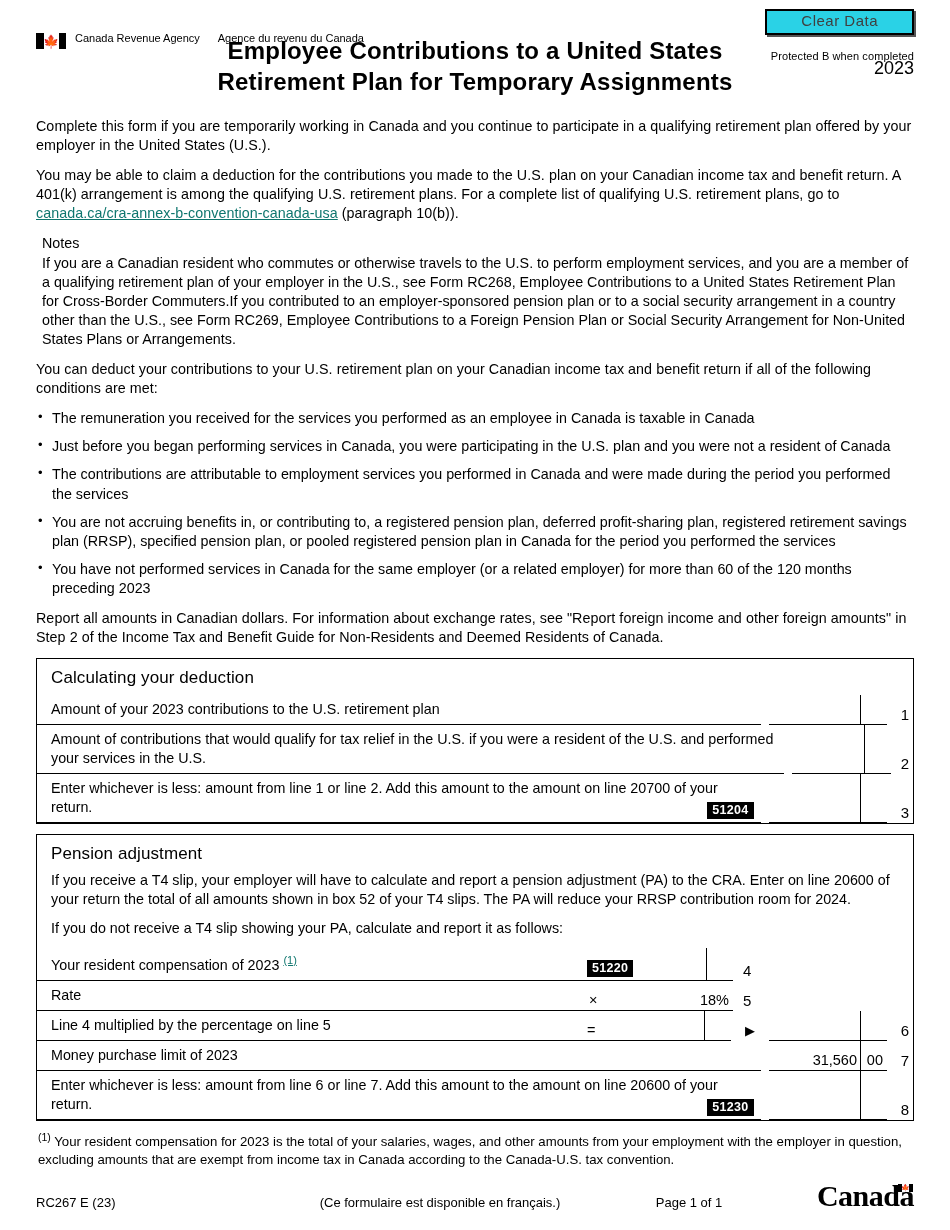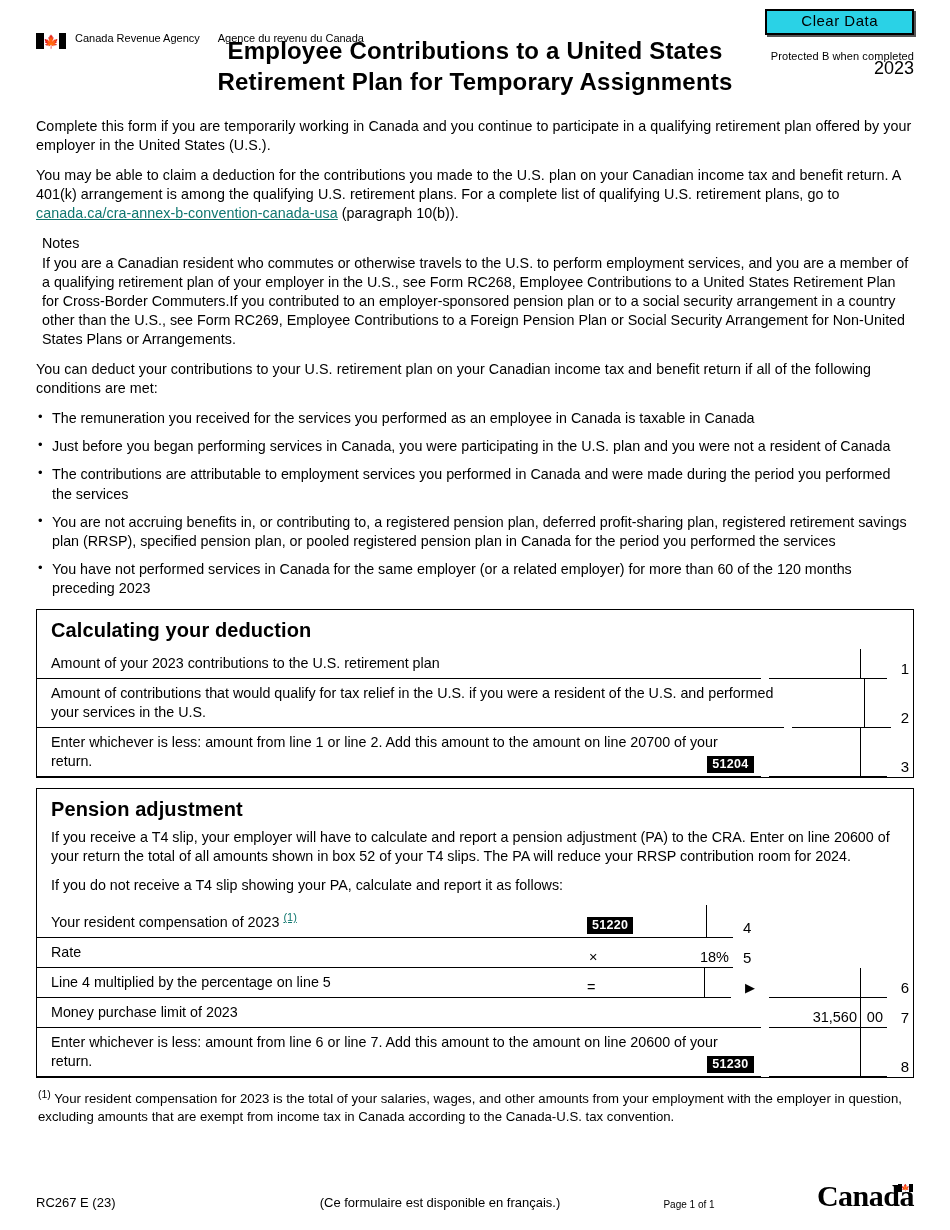--- a/index.html
+++ b/index.html
@@ -13,21 +13,21 @@
     position: relative;
     overflow: hidden;
   }
   .page { position: relative; width: 950px; height: 1230px; padding: 0 36px; }
 
   
   .clear-data-wrap { position: absolute; top: 5px; right: 36px; }
   .clear-data-btn {
     background: #2ad2e6;
     border: 2px solid #000;
-    color: #000000;
+    color: #404040;
     font-size: 15px;
     letter-spacing: .5px;
     padding: 2px 34px 3px 34px;
     cursor: pointer;
     font-family: "Liberation Sans", sans-serif;
     box-shadow: 2px 2px 0 #555;
     line-height: 1.1;
   }
   .protected-b {
     position: absolute; top: 46px; right: 36px;
@@ -67,21 +67,21 @@
     font-size: 14.3px; line-height: 1.34; position: relative;
     padding-left: 16px; margin-bottom: 9px;
   }
   ul.cond li:before {
     content: "•"; position: absolute; left: 2px; top: -1px; font-size: 13px;
   }
 
   
   .calcbox { border: 1.5px solid #000; margin-top: 6px; padding: 0; }
   .calcbox .boxtitle {
-    font-size: 20px; padding: 9px 14px 7px 14px; letter-spacing: .1px; font-weight: bold;
+    font-size: 17px; padding: 9px 14px 7px 14px; letter-spacing: .1px;
   }
   .calcbox .boxpara { font-size: 14.3px; line-height: 1.33; padding: 0 14px; margin: 0 0 10px 0; }
 
   
   .crow { display: flex; align-items: stretch; position: relative; }
   .crow .lbl {
     flex: 1 1 auto; font-size: 14.3px; line-height: 1.33;
     padding: 5px 0 3px 14px; border-bottom: 1.2px solid #000;
     margin-right: 8px; display: flex; align-items: flex-end;
   }
@@ -106,21 +106,21 @@
   .lineno { width: 26px; text-align: right; font-size: 15px; display: flex; align-items: flex-end; justify-content: flex-end; padding-bottom: 2px; padding-right: 4px; }
 
   
   .footnote { font-size: 13.2px; line-height: 1.34; margin: 9px 0 0 0; padding-left: 2px; }
   .footnote .fn-marker { vertical-align: super; font-size: 10.5px; }
   .footnote .fn-body { display: inline; }
 
   .footer { position: absolute; left: 36px; right: 36px; bottom: 24px; display: flex; align-items: flex-end; }
   .footer .fcode { font-size: 13px; width: 230px; }
   .footer .fmid { font-size: 13px; flex: 1; text-align: center; }
-  .footer .fpage { font-size: 10px; width: 150px; text-align: center; }
+  .footer .fpage { font-size: 13px; width: 150px; text-align: center; }
   .footer .wordmark {
     width: 150px; text-align: right; font-family: "Liberation Serif", serif;
     font-size: 30px; font-weight: bold; line-height: .95; position: relative; letter-spacing: -.5px;
   }
   .footer .wordmark .wmflag {
     position: absolute; right: 1px; top: 2px; width: 15px; height: 8px;
   }
   .footer .wordmark .wmflag .b { position: absolute; top: 0; width: 3.7px; height: 8px; background: #000; }
   .footer .wordmark .wmflag .bl { left: 0; } .footer .wordmark .wmflag .br { right: 0; }
   .footer .wordmark .wmflag .lf { position: absolute; left: 50%; top: 50%; transform: translate(-50%,-50%); font-size: 7px; line-height: 1; }
@@ -177,20 +177,21 @@
     <p class="para">You can deduct your contributions to your U.S. retirement plan on your Canadian income tax and benefit return if all of the following conditions are met:</p>
 
     <ul class="cond">
       <li>The remuneration you received for the services you performed as an employee in Canada is taxable in Canada</li>
       <li>Just before you began performing services in Canada, you were participating in the U.S. plan and you were not a resident of Canada</li>
       <li>The contributions are attributable to employment services you performed in Canada and were made during the period you performed the services</li>
       <li>You are not accruing benefits in, or contributing to, a registered pension plan, deferred profit-sharing plan, registered retirement savings plan (RRSP), specified pension plan, or pooled registered pension plan in Canada for the period you performed the services</li>
       <li>You have not performed services in Canada for the same employer (or a related employer) for more than 60 of the 120 months preceding 2023</li>
     </ul>
 
+    <p class="para">Report all amounts in Canadian dollars. For information about exchange rates, see "Report foreign income and other foreign amounts" in Step 2 of the Income Tax and Benefit Guide for Non-Residents and Deemed Residents of Canada.</p>
 
     <div class="calcbox">
       <div class="boxtitle">Calculating your deduction</div>
 
       <div class="crow">
         <div class="lbl">
             <span class="txt">Amount of your 2023 contributions to the U.S. retirement plan</span>
           </div>
         <div class="amt">
           <span class="cents-div"></span>

